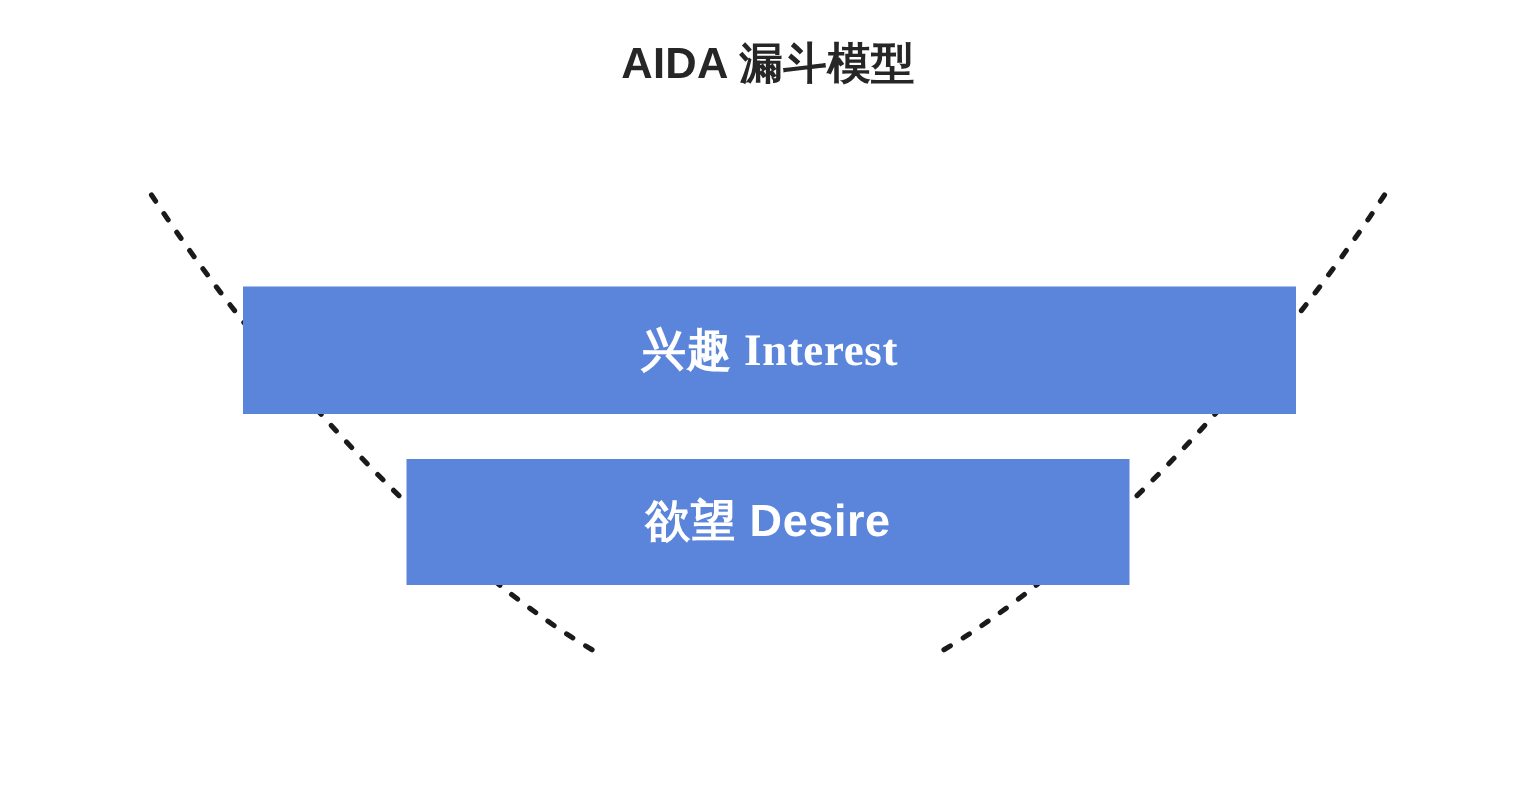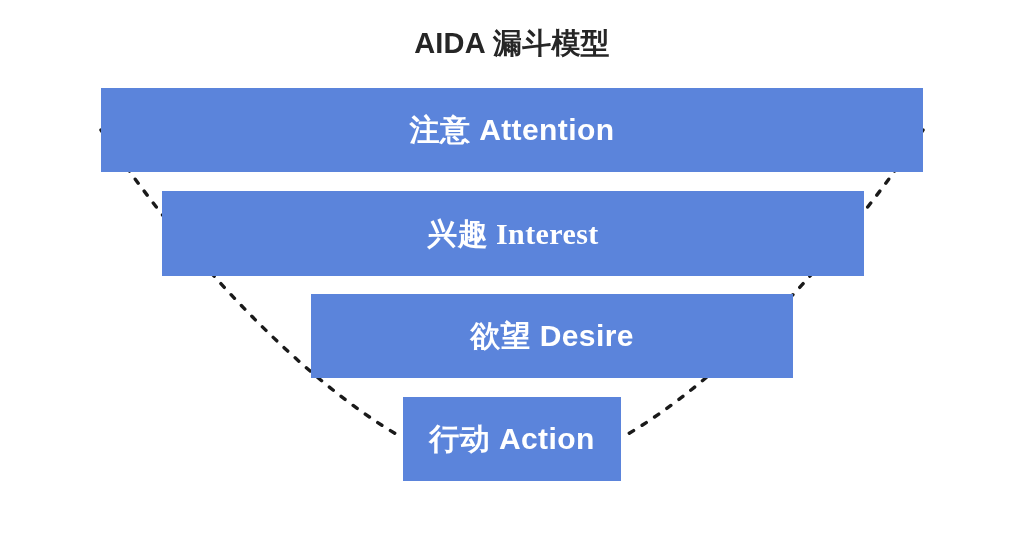--- a/index.html
+++ b/index.html
@@ -61,29 +61,23 @@
 
 <div id="canvas" style="width: 1024px; height: 482px; background: rgb(255, 255, 255);">
 
   <div id="chart-title" style="color: rgb(38, 38, 38);">AIDA 漏斗模型</div>
 
   <svg id="funnel-lines" viewBox="0 0 1024 534">
     <path id="guide-left" fill="none" stroke="#1a1a1a" stroke-width="3.4" stroke-linecap="round" stroke-dasharray="5 10" d="M 101 130 C 180 250, 300 380, 403 438"></path>
     <path id="guide-right" fill="none" stroke="#1a1a1a" stroke-width="3.4" stroke-linecap="round" stroke-dasharray="5 10" d="M 923 130 C 844 250, 724 380, 621 438"></path>
   </svg>
 
-  <div class="funnel-stage" id="stage-0" style="left: 101px; top: 88px; width: 822px; height: 84px; background: rgb(91, 132, 219);">
-    <span class="funnel-stage-label" style="color: rgb(255, 255, 255);">注意 Attention</span>
-  </div>
 
   <div class="funnel-stage" id="stage-1" style="left: 162px; top: 191px; width: 702px; height: 85px; background: rgb(91, 132, 219); font-family: Liberation Serif, serif;">
     <span class="funnel-stage-label" style="color: rgb(255, 255, 255);">兴趣 Interest</span>
   </div>
 
-  <div class="funnel-stage" id="stage-2" style="left: 271px; top: 294px; width: 482px; height: 84px; background: rgb(91, 132, 219); margin-left: 40px;">
+  <div class="funnel-stage" id="stage-2" style="left: 271px; top: 306px; width: 482px; height: 84px; background: rgb(91, 132, 219);">
     <span class="funnel-stage-label" style="color: rgb(255, 255, 255);">欲望 Desire</span>
   </div>
 
-  <div class="funnel-stage" id="stage-3" style="left: 403px; top: 397px; width: 218px; height: 84px; background: rgb(91, 132, 219);">
-    <span class="funnel-stage-label" style="color: rgb(255, 255, 255);">行动 Action</span>
-  </div>
 
 </div>
 
 </body></html>

